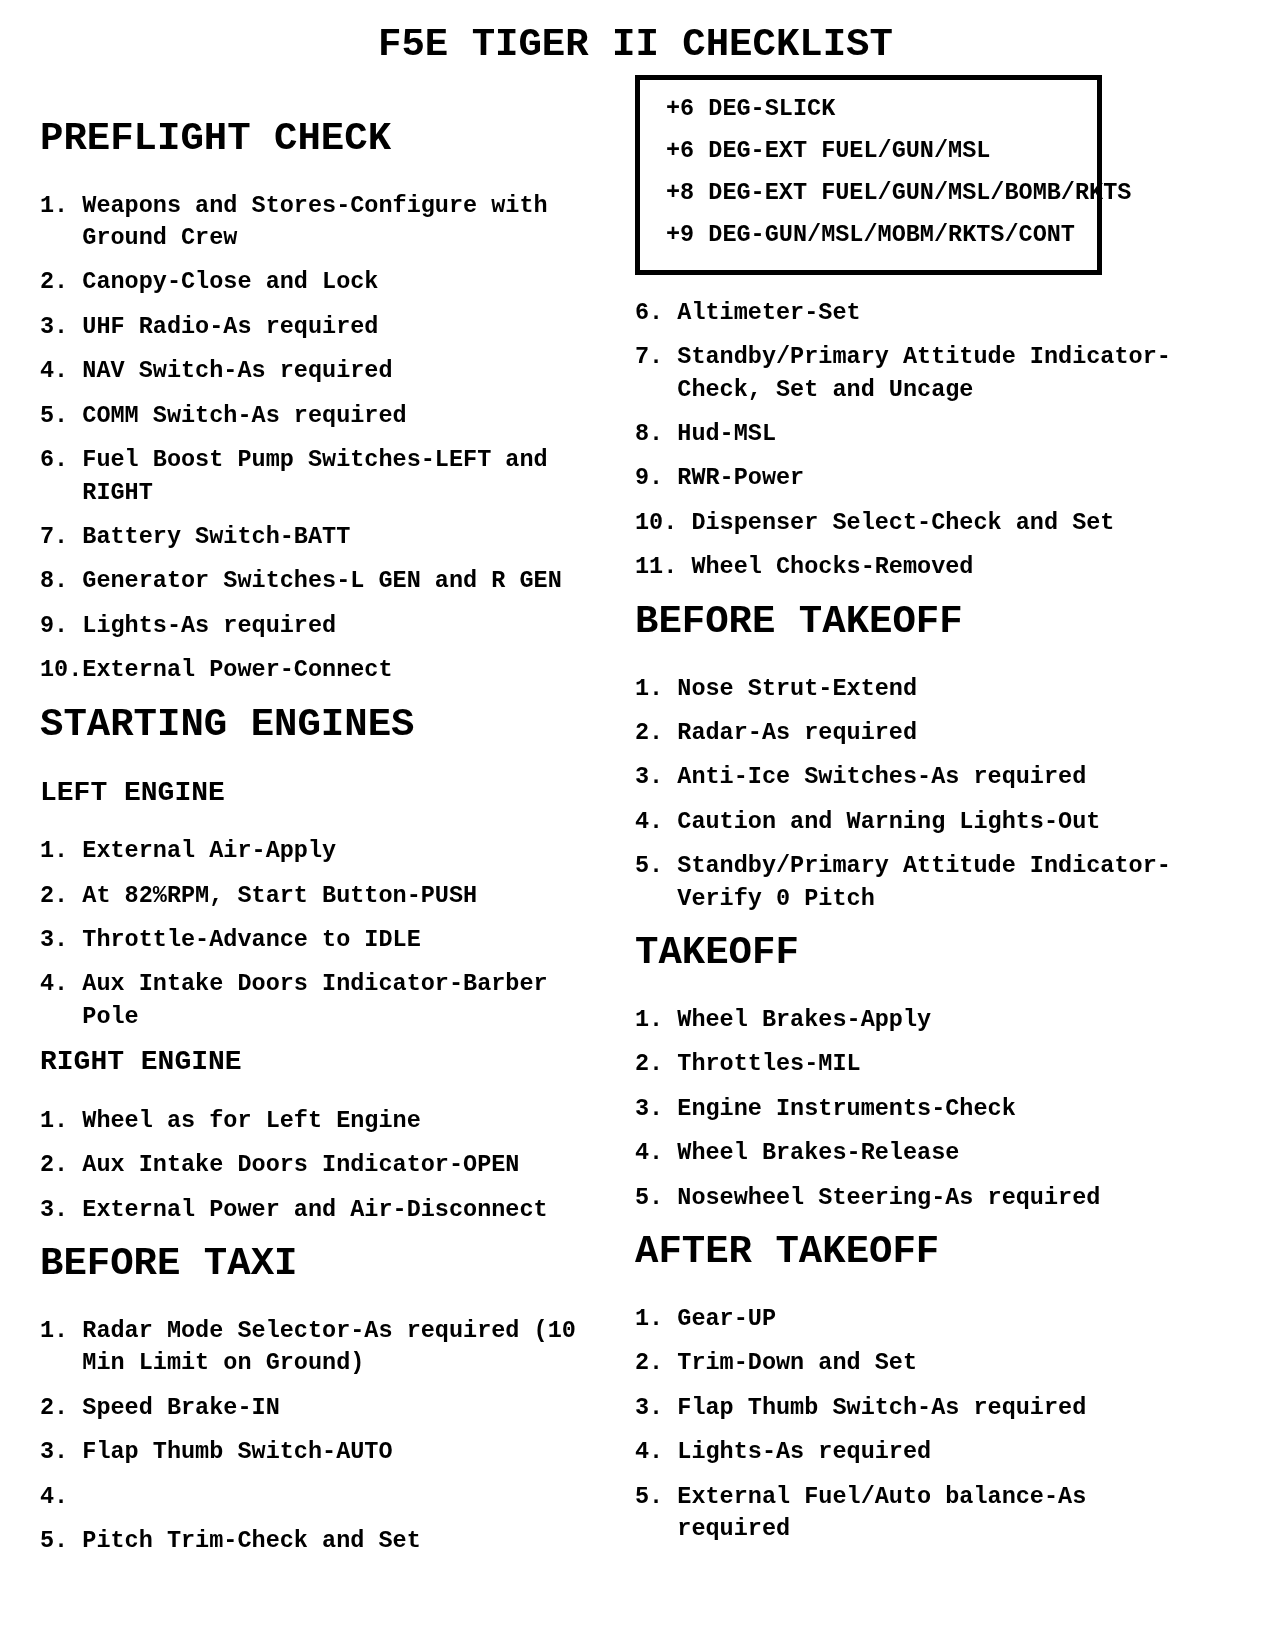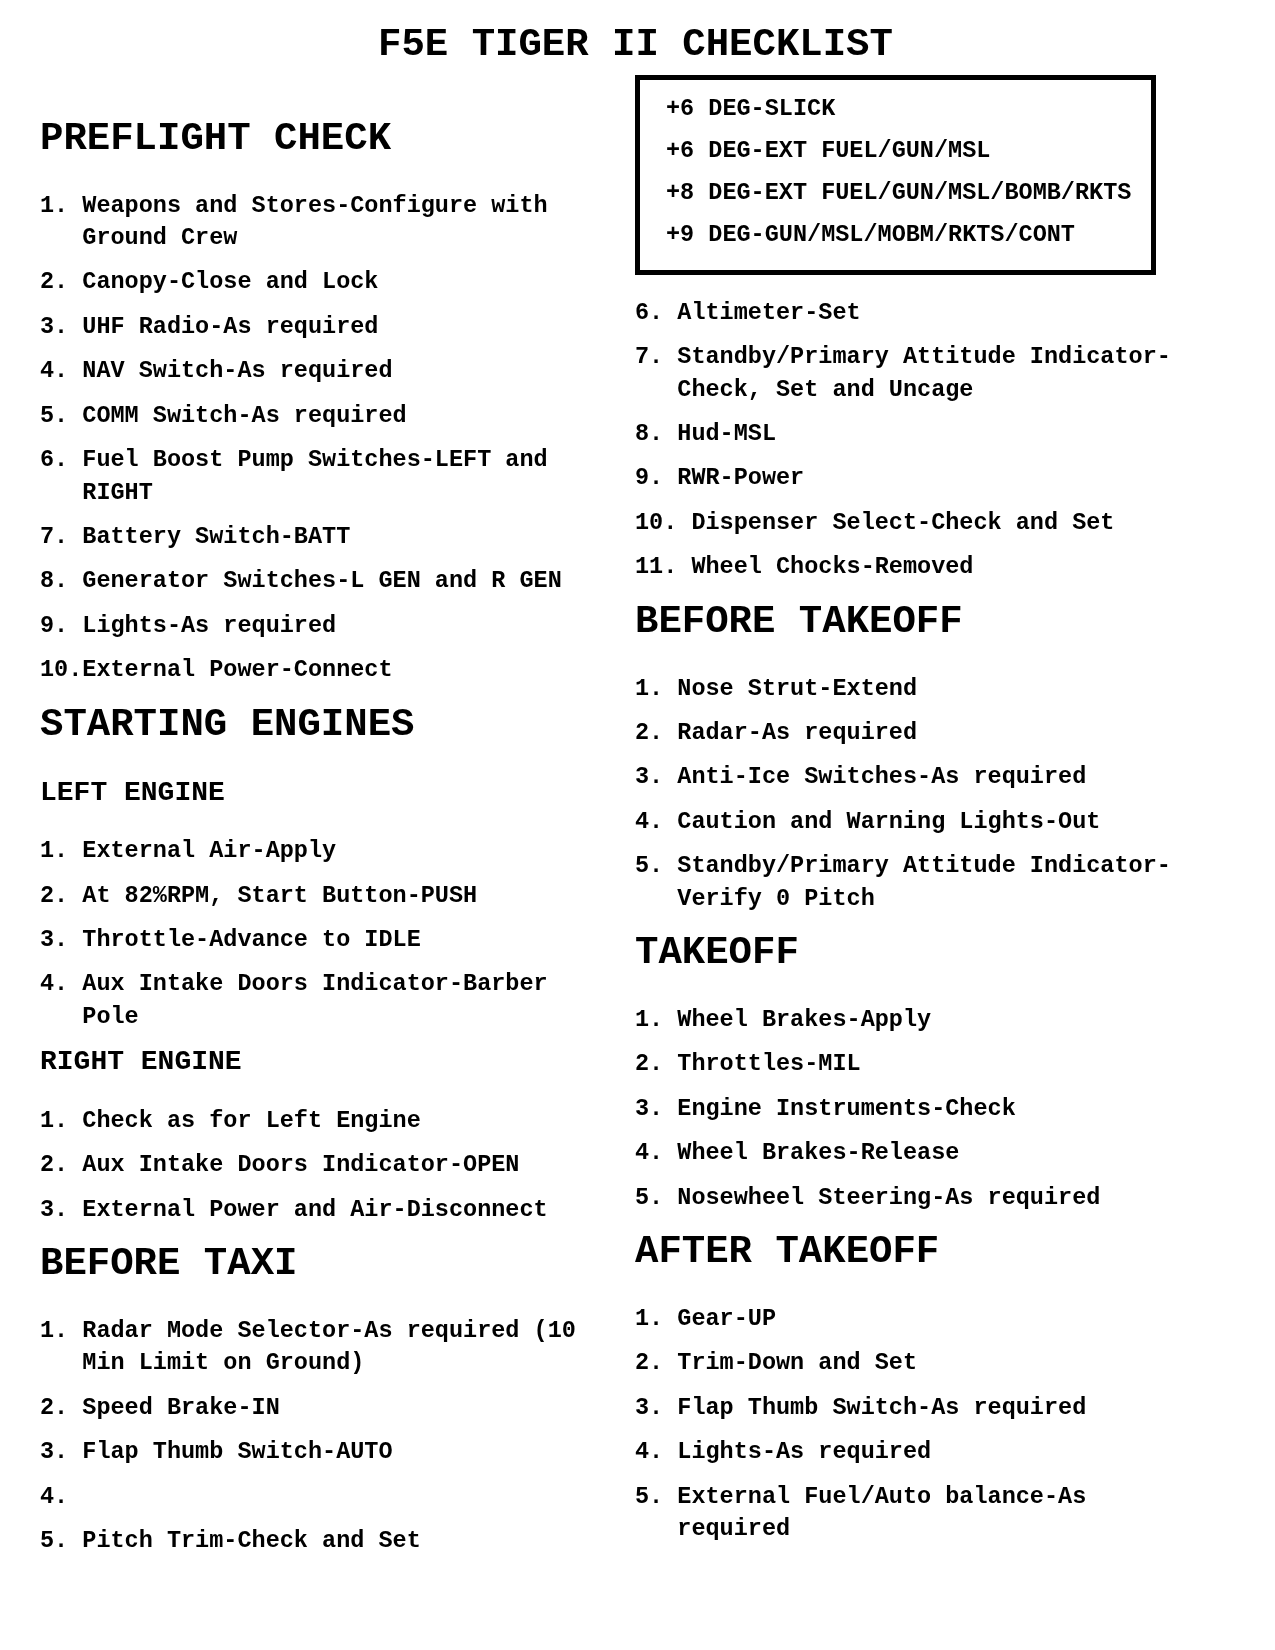--- a/index.html
+++ b/index.html
@@ -44,21 +44,21 @@
     font-size: 23.5px;
     line-height: 1.38;
     margin-bottom: 12px;
   }
   .num { flex: 0 0 3ch; white-space: pre; }
   .num.w4 { flex-basis: 4ch; }
   .txt { white-space: pre-line; }
 
   .trim-box {
     border: 5px solid #000000;
-    width: 521px;
+    width: 467px;
     padding: 8px 6px 14px 26px;
     margin: 0 0 22px 0;
   }
   .box-line {
     font-size: 23.5px;
     line-height: 42px;
     white-space: pre;
   }
   .cont-list { margin-top: 18px; }
 </style>
@@ -139,21 +139,21 @@
             <span class="num">4.</span>
             <span class="txt">Aux Intake Doors Indicator-Barber
 Pole</span>
           </div>
       </div>
 
       <h3 class="sub-heading">RIGHT ENGINE</h3>
       <div class="list">
         <div class="item">
             <span class="num">1.</span>
-            <span class="txt">Check as for Left Engine</span>
+            <span class="txt">Wheel as for Left Engine</span>
           </div>
         <div class="item">
             <span class="num">2.</span>
             <span class="txt">Aux Intake Doors Indicator-OPEN</span>
           </div>
         <div class="item">
             <span class="num">3.</span>
             <span class="txt">External Power and Air-Disconnect</span>
           </div>
       </div>

